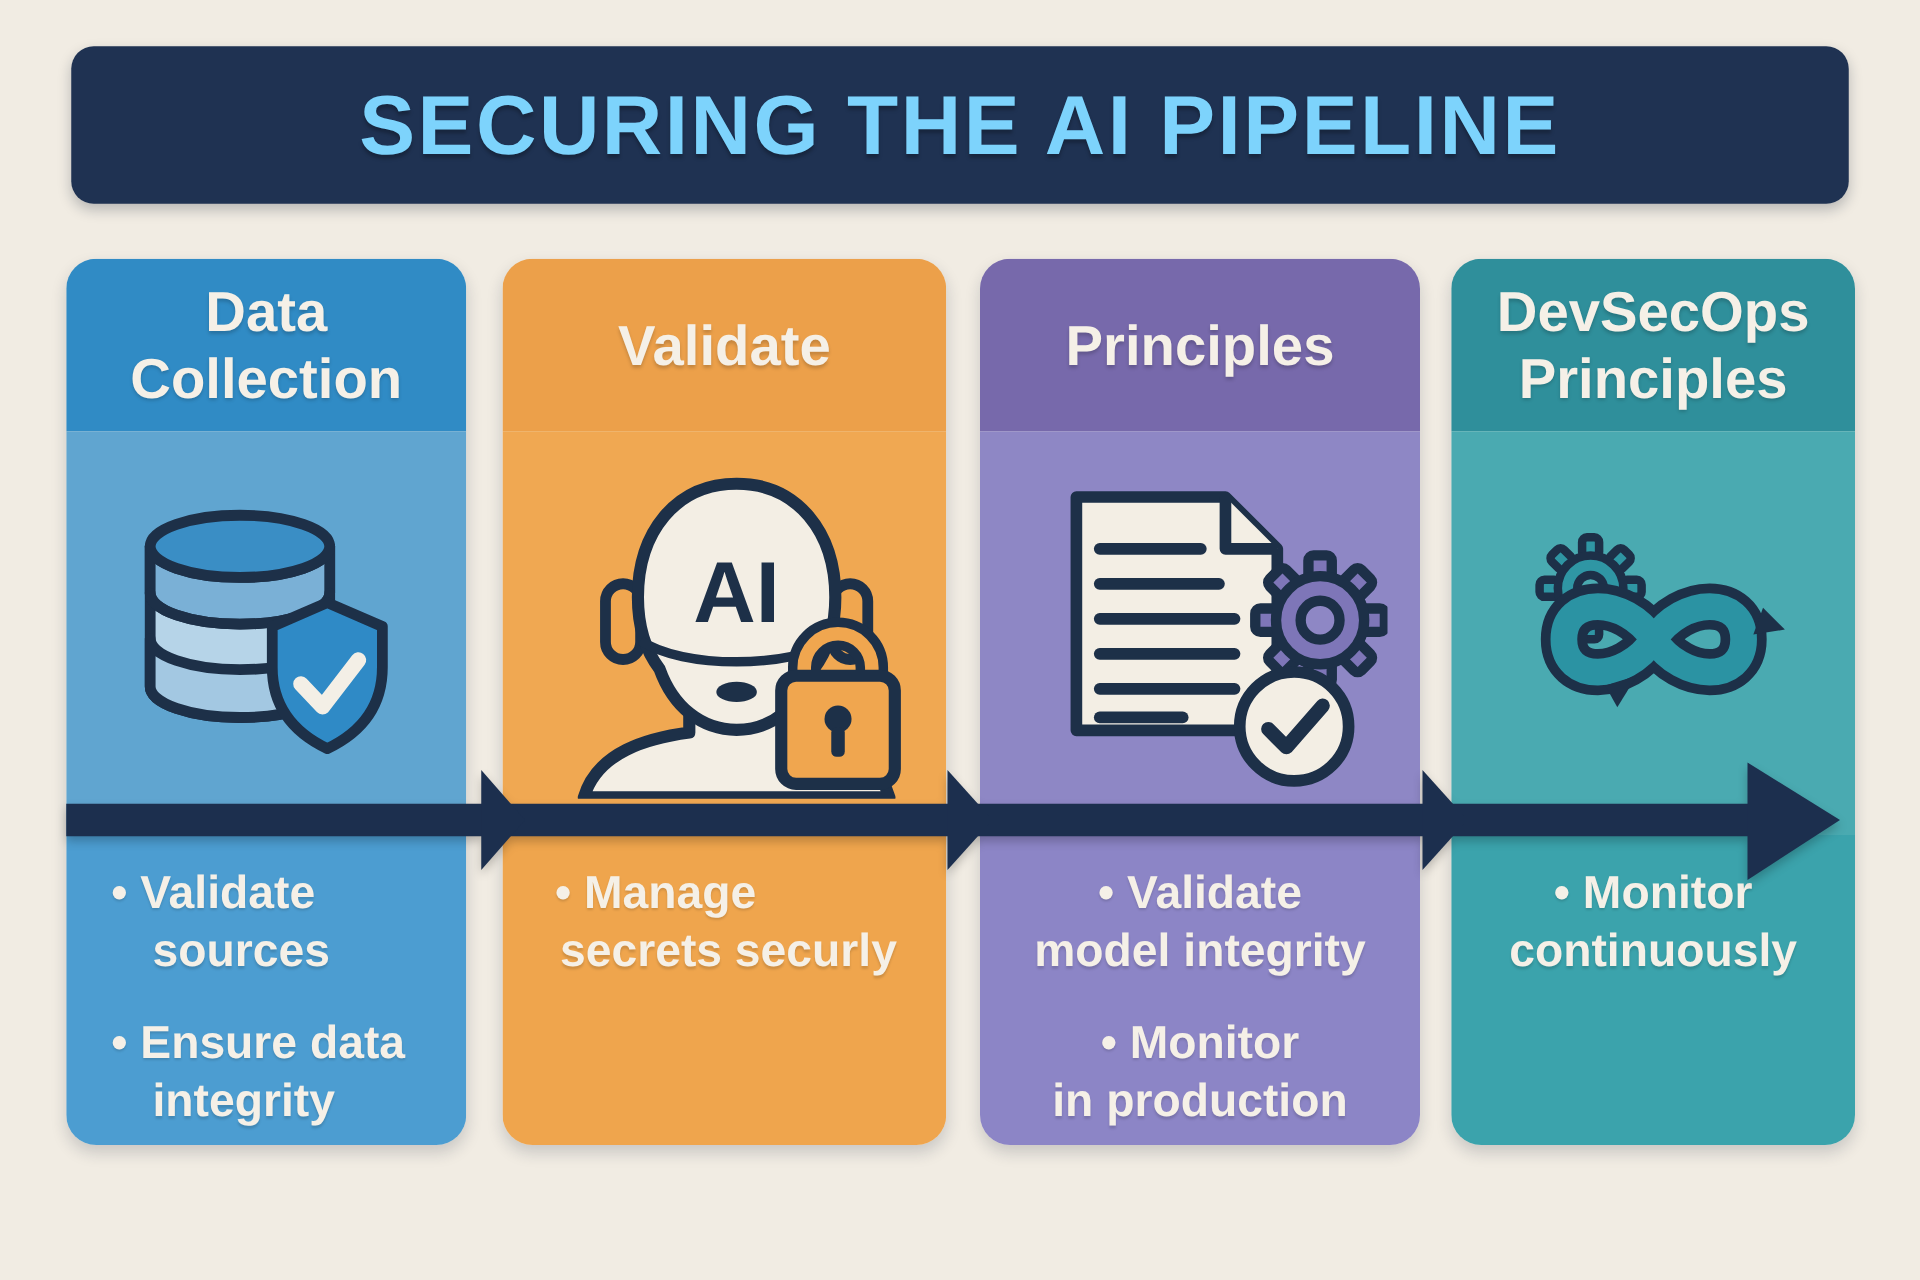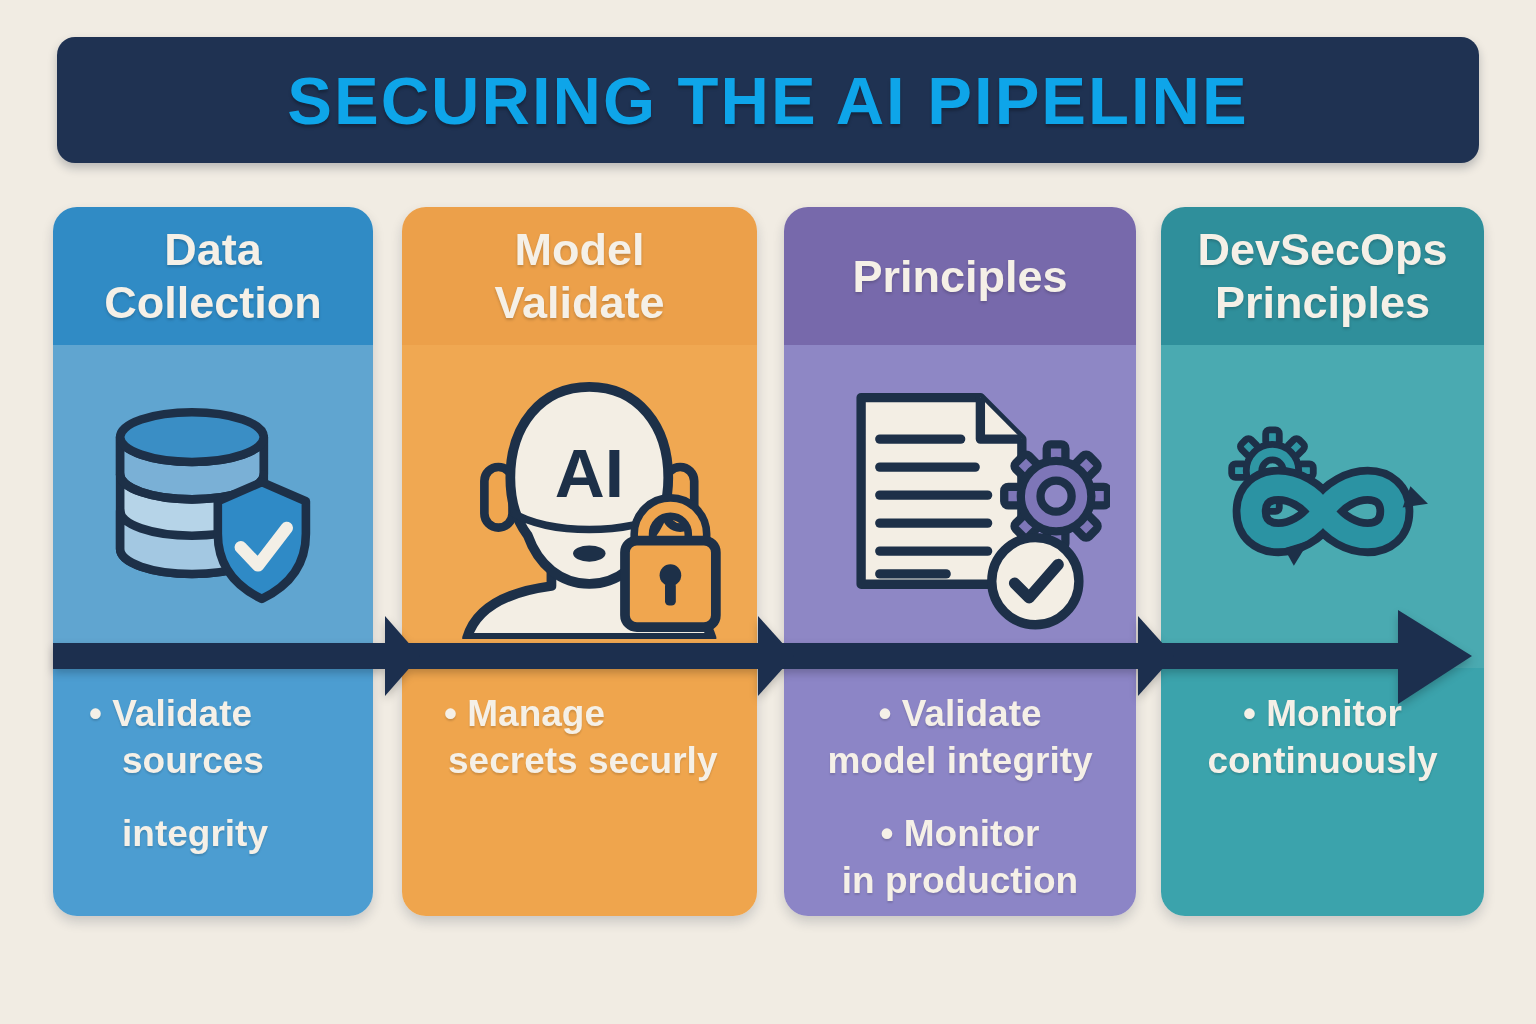--- a/index.html
+++ b/index.html
@@ -30,21 +30,21 @@
   .arrow-overlay{position:absolute;left:0;top:600px;width:1536px;height:120px;z-index:5;
                  pointer-events:none;filter:drop-shadow(0 4px 4px rgba(0,0,0,.22));}
   .icon2{margin-left:24px;} .icon3{margin-left:20px;} .icon4{margin-top:6px;}
 </style>
 </head>
 <body>
 
 <div class="canvas" style="background-color: rgb(241, 236, 227);">
 
   <div class="title-bar" style="background-color: rgb(31, 50, 82);">
-    <h1 style="color: #0ea5e9;">SECURING THE AI PIPELINE</h1>
+    <h1 style="color: #7dd3fc;">SECURING THE AI PIPELINE</h1>
   </div>
 
   <div class="column c1">
     <div class="col-header" style="background-color: rgb(48, 139, 197);">
       <h2>
         <span>Data</span>
         <span>Collection</span>
       </h2>
     </div>
     <div class="col-body" style="background-color: rgb(96, 165, 208);">
@@ -59,29 +59,29 @@
         <path d="M168,92 l46,20 v34 c0,37 -23,57 -46,68 c-23,-11 -46,-31 -46,-68 v-34 z" fill="#2f8ac6" stroke="#1d3048" stroke-width="9" stroke-linejoin="round"></path>
         <polyline points="146,160 164,179 194,140" fill="none" stroke="#f3efe6" stroke-width="13" stroke-linecap="round" stroke-linejoin="round"></polyline>
       </svg>
     </div>
     <div class="col-footer" style="background-color: rgb(76, 157, 209);">
       <div class="bullet">
         <span class="l1">• Validate</span>
         <span class="l2">sources</span>
       </div>
       <div class="bullet">
+        <span class="l1">• Ensure data</span>
         <span class="l2">integrity</span>
       </div>
     </div>
   </div>
 
   <div class="column c2">
     <div class="col-header" style="background-color: rgb(236, 160, 74);">
       <h2>
-        <span>Model</span>
         <span>Validate</span>
       </h2>
     </div>
     <div class="col-body" style="background-color: rgb(240, 168, 82);">
       <svg class="icon2" width="276" height="265" viewBox="0 0 255 245">
 
         <rect x="28" y="86" width="26" height="56" rx="13" fill="#f0a64f" stroke="#1d3048" stroke-width="8"></rect>
         <rect x="196" y="86" width="26" height="56" rx="13" fill="#f0a64f" stroke="#1d3048" stroke-width="8"></rect>
 
         <path d="M12,244 C22,210 60,200 90,196 L90,160 L160,160 L160,196 C190,200 228,210 238,244 Z" fill="#f3eee4" stroke="#1d3048" stroke-width="9" stroke-linejoin="round"></path>

